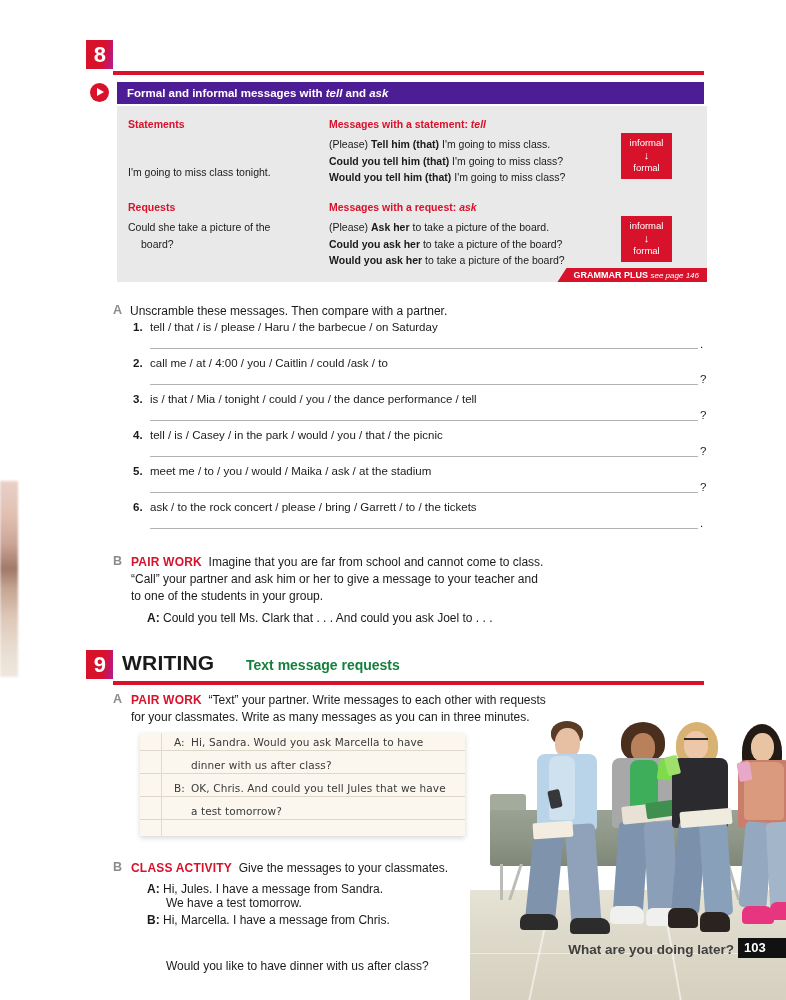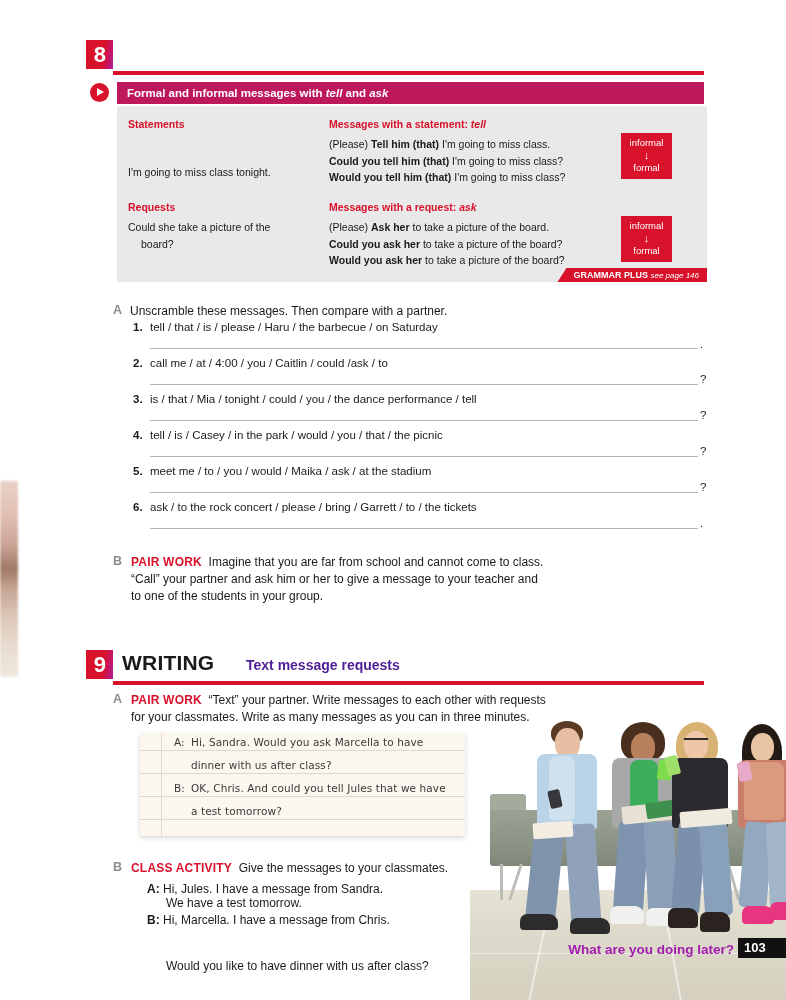--- a/index.html
+++ b/index.html
@@ -58,21 +58,21 @@
     font-size: 21px;
     font-weight: bold;
     color: #1a1a1a;
     letter-spacing: .2px;
   }
   .sec-sub {
     position: absolute;
     top: 7px;
     font-size: 14px;
     font-weight: bold;
-    color: #4c1d95;
+    color: #15803d;
   }
   .sec-rule {
     position: absolute;
     left: 27px; top: 31px;
     width: 591px; height: 4px;
     background: #d8122b;
   }
 
   
   .banner-row {
@@ -92,21 +92,21 @@
     position: absolute;
     left: 7px; top: 5px;
     border-left: 7px solid #fff;
     border-top: 4.5px solid transparent;
     border-bottom: 4.5px solid transparent;
   }
   .banner {
     position: absolute;
     left: 31px; top: 0;
     width: 587px; height: 22px;
-    background: #be185d;
+    background: #4c1d95;
     color: #fff;
     font-size: 11.5px;
     font-weight: bold;
     line-height: 22px;
     padding-left: 10px;
   }
   .banner i { font-style: italic; }
 
   
   .gbox {
@@ -292,21 +292,21 @@
   .leg { position: absolute; border-radius: 5px; }
   .shoe { position: absolute; border-radius: 7px 9px 4px 4px; }
   .phone { position: absolute; border-radius: 2px; }
 
   
   .footer-txt {
     position: absolute;
     right: 52px; top: 942px;
     font-size: 13.5px;
     font-weight: bold;
-    color: #a21caf;
+    color: #404040;
     white-space: nowrap;
   }
   .folio {
     position: absolute;
     right: 0; top: 938px;
     width: 48px; height: 20px;
     background: #111111;
     color: #ffffff;
     font-size: 13px;
     font-weight: bold;
@@ -414,20 +414,21 @@
 
   <div class="item-num" style="left:133px; top:501px;">6.</div>
   <div class="item-txt" style="left:150px; top:501px;">ask / to the rock concert / please / bring / Garrett / to / the tickets</div>
   <div class="ans-line" style="left:150px; top:528px; width:548px;"></div>
   <div class="ans-mark" style="left:700px; top:517px;">.</div>
 
   <div class="ex-letter" style="left:113px; top:554px;">B</div>
   <div class="body-txt" style="left:131px; top:554px;"><span class="tag">PAIR WORK</span>&nbsp; <span>Imagine that you are far from school and cannot come to class.</span></div>
   <div class="body-txt" style="left:131px; top:571px;">“Call” your partner and ask him or her to give a message to your teacher and</div>
   <div class="body-txt" style="left:131px; top:588px;">to one of the students in your group.</div>
+  <div class="body-txt" style="left:147px; top:610px;"><b>A:</b> <span>Could you tell Ms. Clark that . . . And could you ask Joel to . . .</span></div>
 
   <div class="sec-head" style="top:650px;">
     <div class="sec-num">9</div>
     <div class="sec-title">WRITING</div>
     <div class="sec-sub" style="left:160px;">Text message requests</div>
     <div class="sec-rule"></div>
   </div>
 
   <div class="ex-letter" style="left:113px; top:692px;">A</div>
   <div class="body-txt" style="left:131px; top:692px;"><span class="tag">PAIR WORK</span>&nbsp; <span>“Text” your partner. Write messages to each other with requests</span></div>

